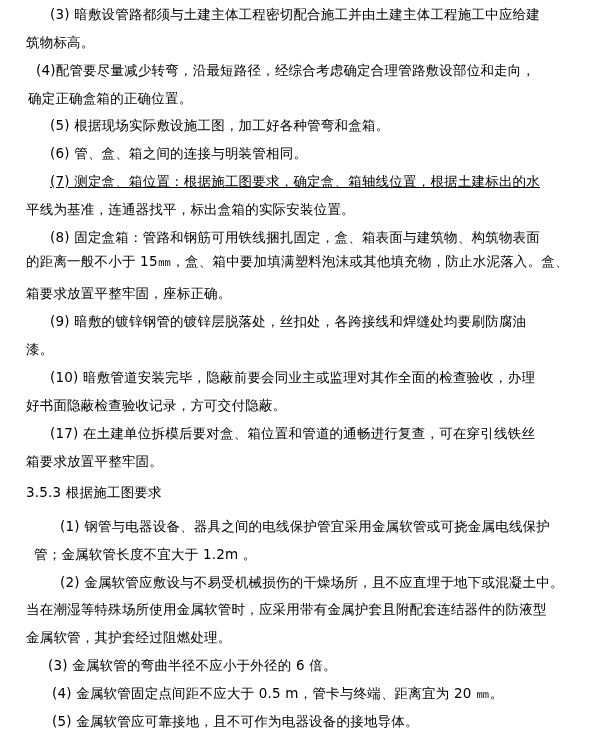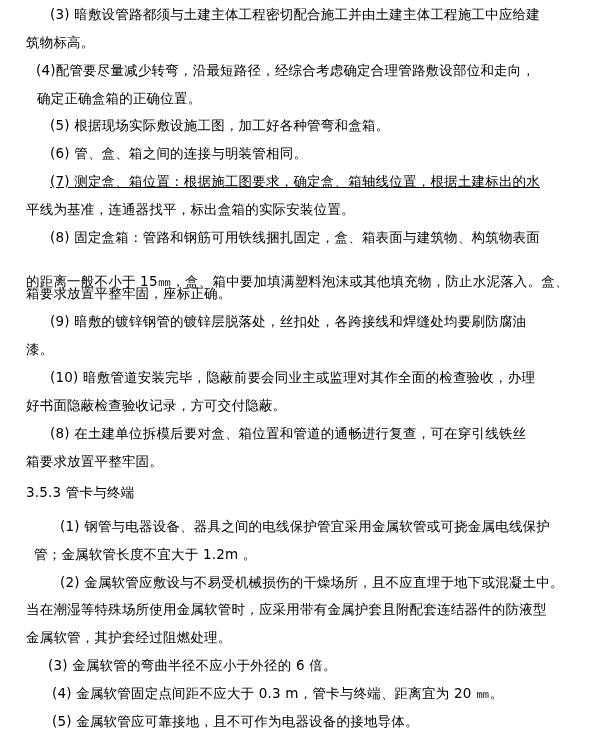--- a/index.html
+++ b/index.html
@@ -17,36 +17,36 @@
   }
   .heading { font-size: 13.5px; }
 </style>
 </head>
 <body>
 
 <div id="doc">
     <div class="line" style="left: 50px; top: 5px;">(3) 暗敷设管路都须与土建主体工程密切配合施工并由土建主体工程施工中应给建</div>
     <div class="line" style="left: 26px; top: 33px;">筑物标高。</div>
     <div class="line" style="left: 36px; top: 61px; text-align: right;">(4)配管要尽量减少转弯，沿最短路径，经综合考虑确定合理管路敷设部位和走向，</div>
-    <div class="line" style="left: 37px; top: 89px;">确定正确盒箱的正确位置。</div>
+    <div class="line" style="left: 28px; top: 89px;">确定正确盒箱的正确位置。</div>
     <div class="line" style="left: 50px; top: 116px;">(5) 根据现场实际敷设施工图，加工好各种管弯和盒箱。</div>
     <div class="line" style="left: 50px; top: 144px;">(6) 管、盒、箱之间的连接与明装管相同。</div>
     <div class="line" style="left: 50px; top: 172px; text-decoration: underline;">(7) 测定盒、箱位置：根据施工图要求，确定盒、箱轴线位置，根据土建标出的水</div>
     <div class="line" style="left: 26px; top: 200px;">平线为基准，连通器找平，标出盒箱的实际安装位置。</div>
     <div class="line" style="left: 50px; top: 228px; text-align: right;">(8) 固定盒箱：管路和钢筋可用铁线捆扎固定，盒、箱表面与建筑物、构筑物表面</div>
-    <div class="line" style="left: 26px; top: 272px;">的距离一般不小于 15㎜，盒、箱中要加填满塑料泡沫或其他填充物，防止水泥落入。盒、</div>
+    <div class="line" style="left: 26px; top: 252px;">的距离一般不小于 15㎜，盒、箱中要加填满塑料泡沫或其他填充物，防止水泥落入。盒、</div>
     <div class="line" style="left: 26px; top: 284px;">箱要求放置平整牢固，座标正确。</div>
     <div class="line" style="left: 50px; top: 312px;">(9) 暗敷的镀锌钢管的镀锌层脱落处，丝扣处，各跨接线和焊缝处均要刷防腐油</div>
     <div class="line" style="left: 26px; top: 340px;">漆。</div>
     <div class="line" style="left: 50px; top: 368px;">(10) 暗敷管道安装完毕，隐蔽前要会同业主或监理对其作全面的检查验收，办理</div>
     <div class="line" style="left: 26px; top: 396px;">好书面隐蔽检查验收记录，方可交付隐蔽。</div>
-    <div class="line" style="left: 50px; top: 424px;">(8) 在土建单位拆模后要对盒、箱位置和管道的通畅进行复查，可在穿引线铁丝</div>
+    <div class="line" style="left: 50px; top: 424px;">(17) 在土建单位拆模后要对盒、箱位置和管道的通畅进行复查，可在穿引线铁丝</div>
     <div class="line" style="left: 26px; top: 452px;">箱要求放置平整牢固。</div>
-    <div class="line heading" style="left: 26px; top: 483px;">3.5.3 管卡与终端</div>
+    <div class="line heading" style="left: 26px; top: 483px;">3.5.3 根据施工图要求</div>
     <div class="line" style="left: 60px; top: 517px;">(1) 钢管与电器设备、器具之间的电线保护管宜采用金属软管或可挠金属电线保护</div>
     <div class="line" style="left: 34px; top: 545px;">管；金属软管长度不宜大于 1.2m 。</div>
     <div class="line" style="left: 60px; top: 573px;">(2) 金属软管应敷设与不易受机械损伤的干燥场所，且不应直埋于地下或混凝土中。</div>
     <div class="line" style="left: 26px; top: 600px;">当在潮湿等特殊场所使用金属软管时，应采用带有金属护套且附配套连结器件的防液型</div>
     <div class="line" style="left: 26px; top: 628px;">金属软管，其护套经过阻燃处理。</div>
     <div class="line" style="left: 48px; top: 656px;">(3) 金属软管的弯曲半径不应小于外径的 6 倍。</div>
-    <div class="line" style="left: 52px; top: 684px;">(4) 金属软管固定点间距不应大于 0.3 m，管卡与终端、距离宜为 20 ㎜。</div>
+    <div class="line" style="left: 52px; top: 684px;">(4) 金属软管固定点间距不应大于 0.5 m，管卡与终端、距离宜为 20 ㎜。</div>
     <div class="line" style="left: 52px; top: 712px;">(5) 金属软管应可靠接地，且不可作为电器设备的接地导体。</div>
   </div>
 
 </body></html>

